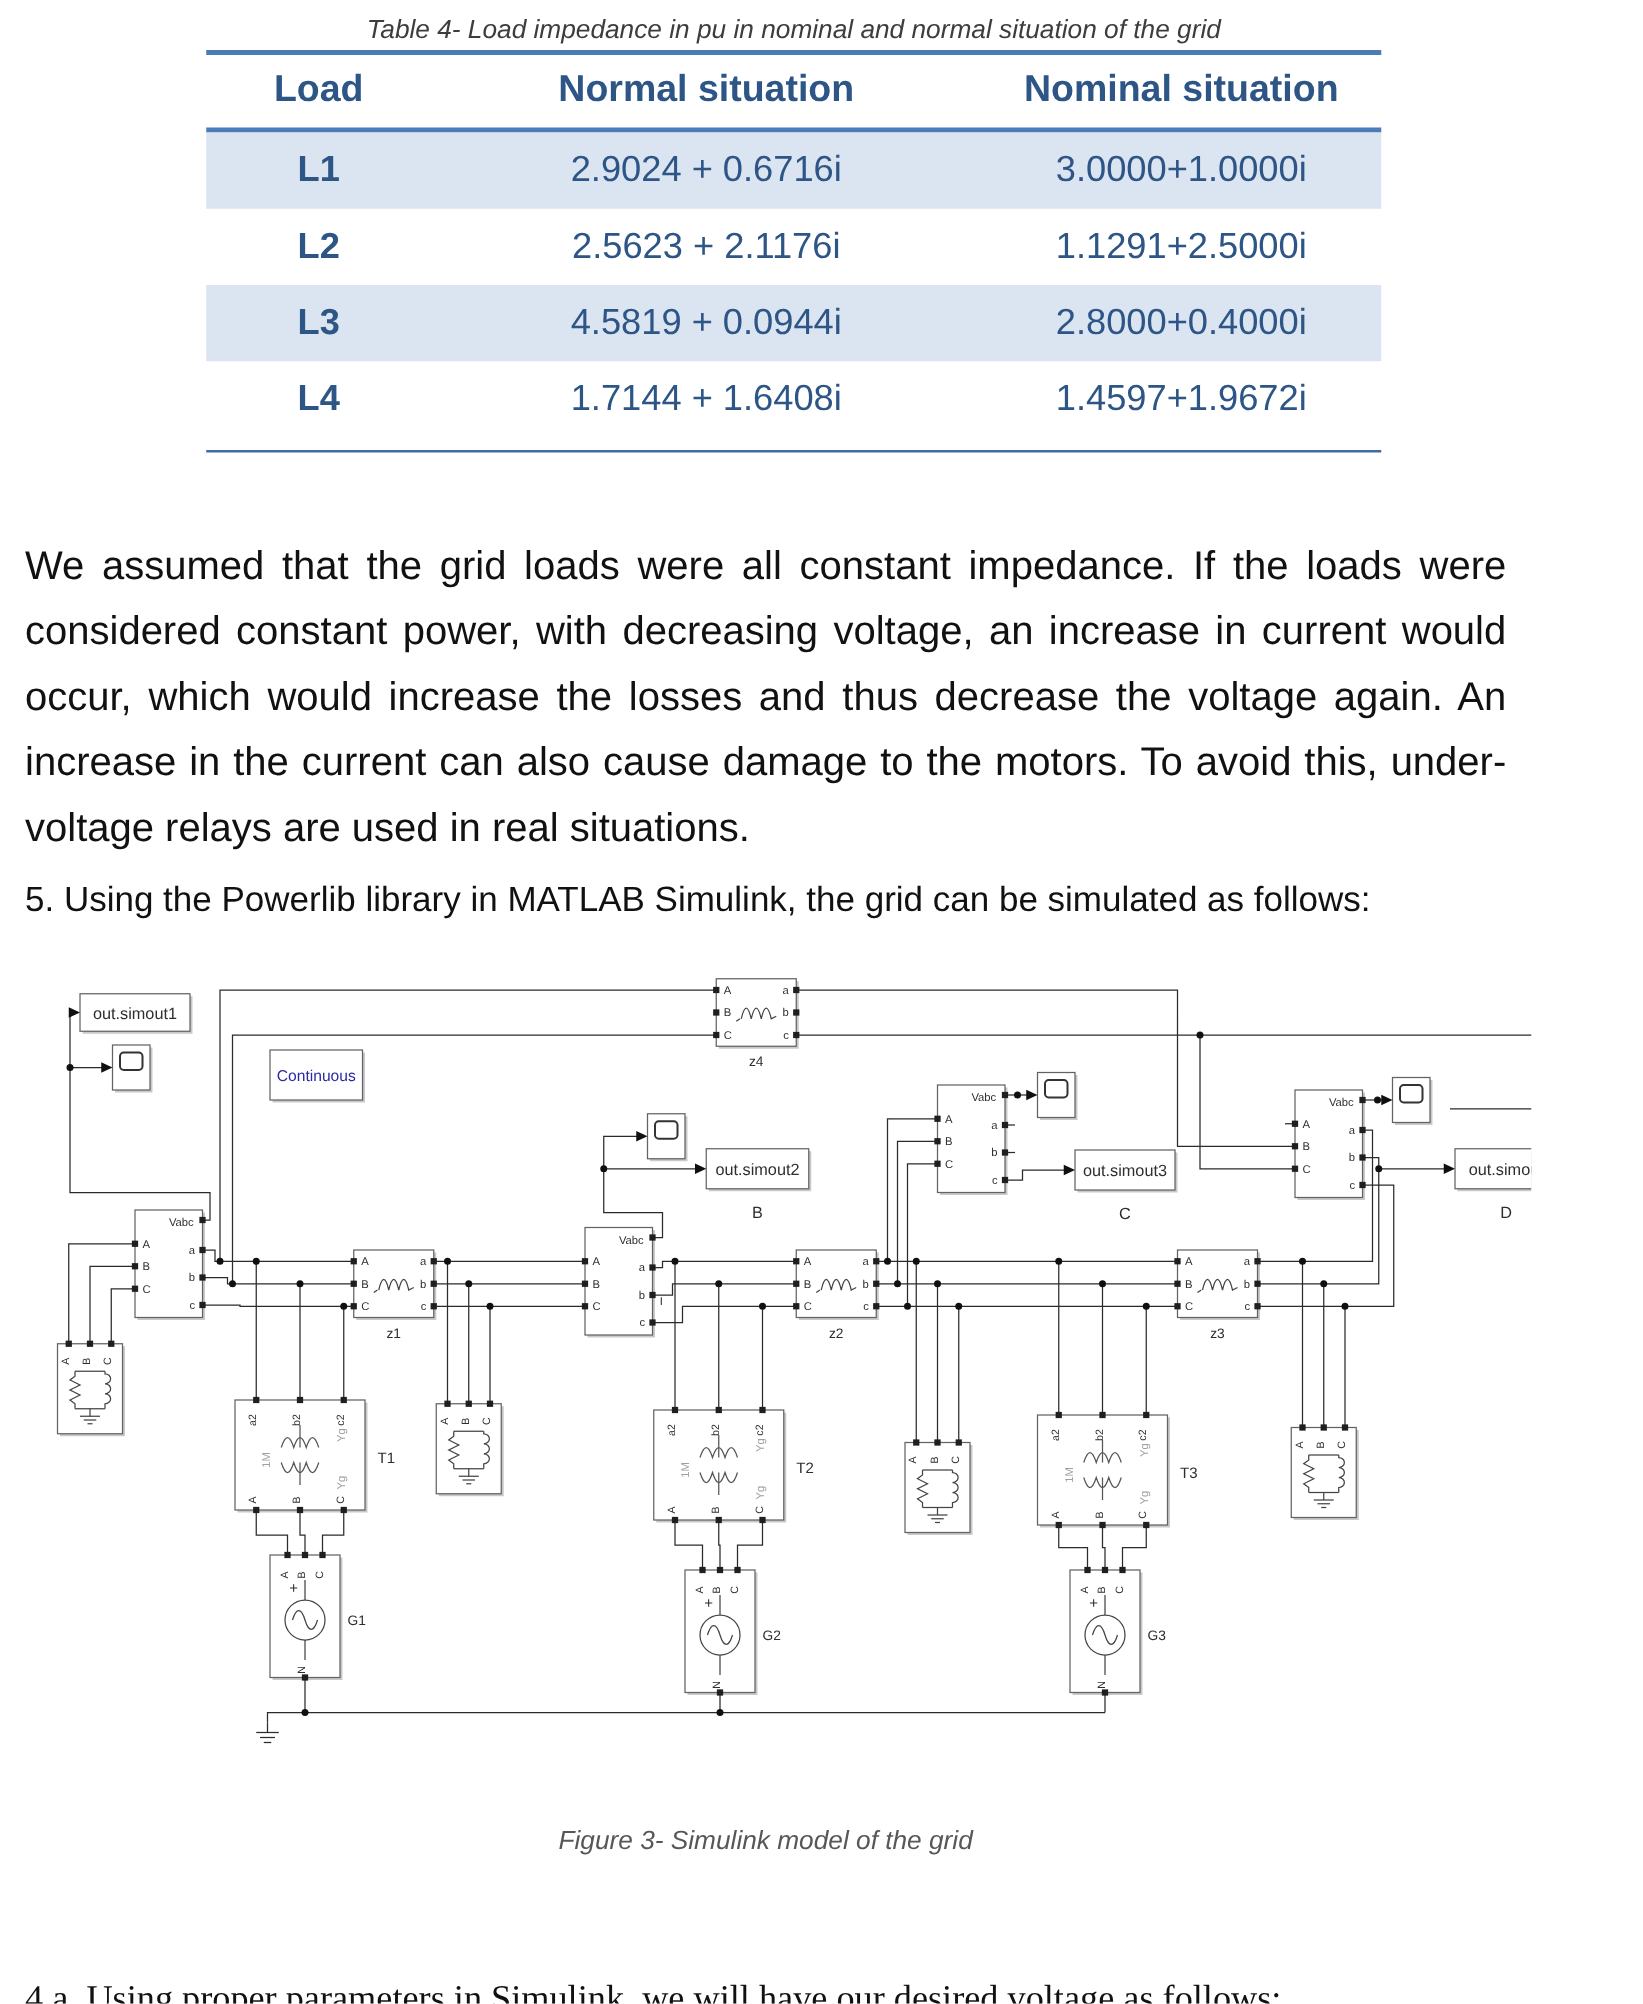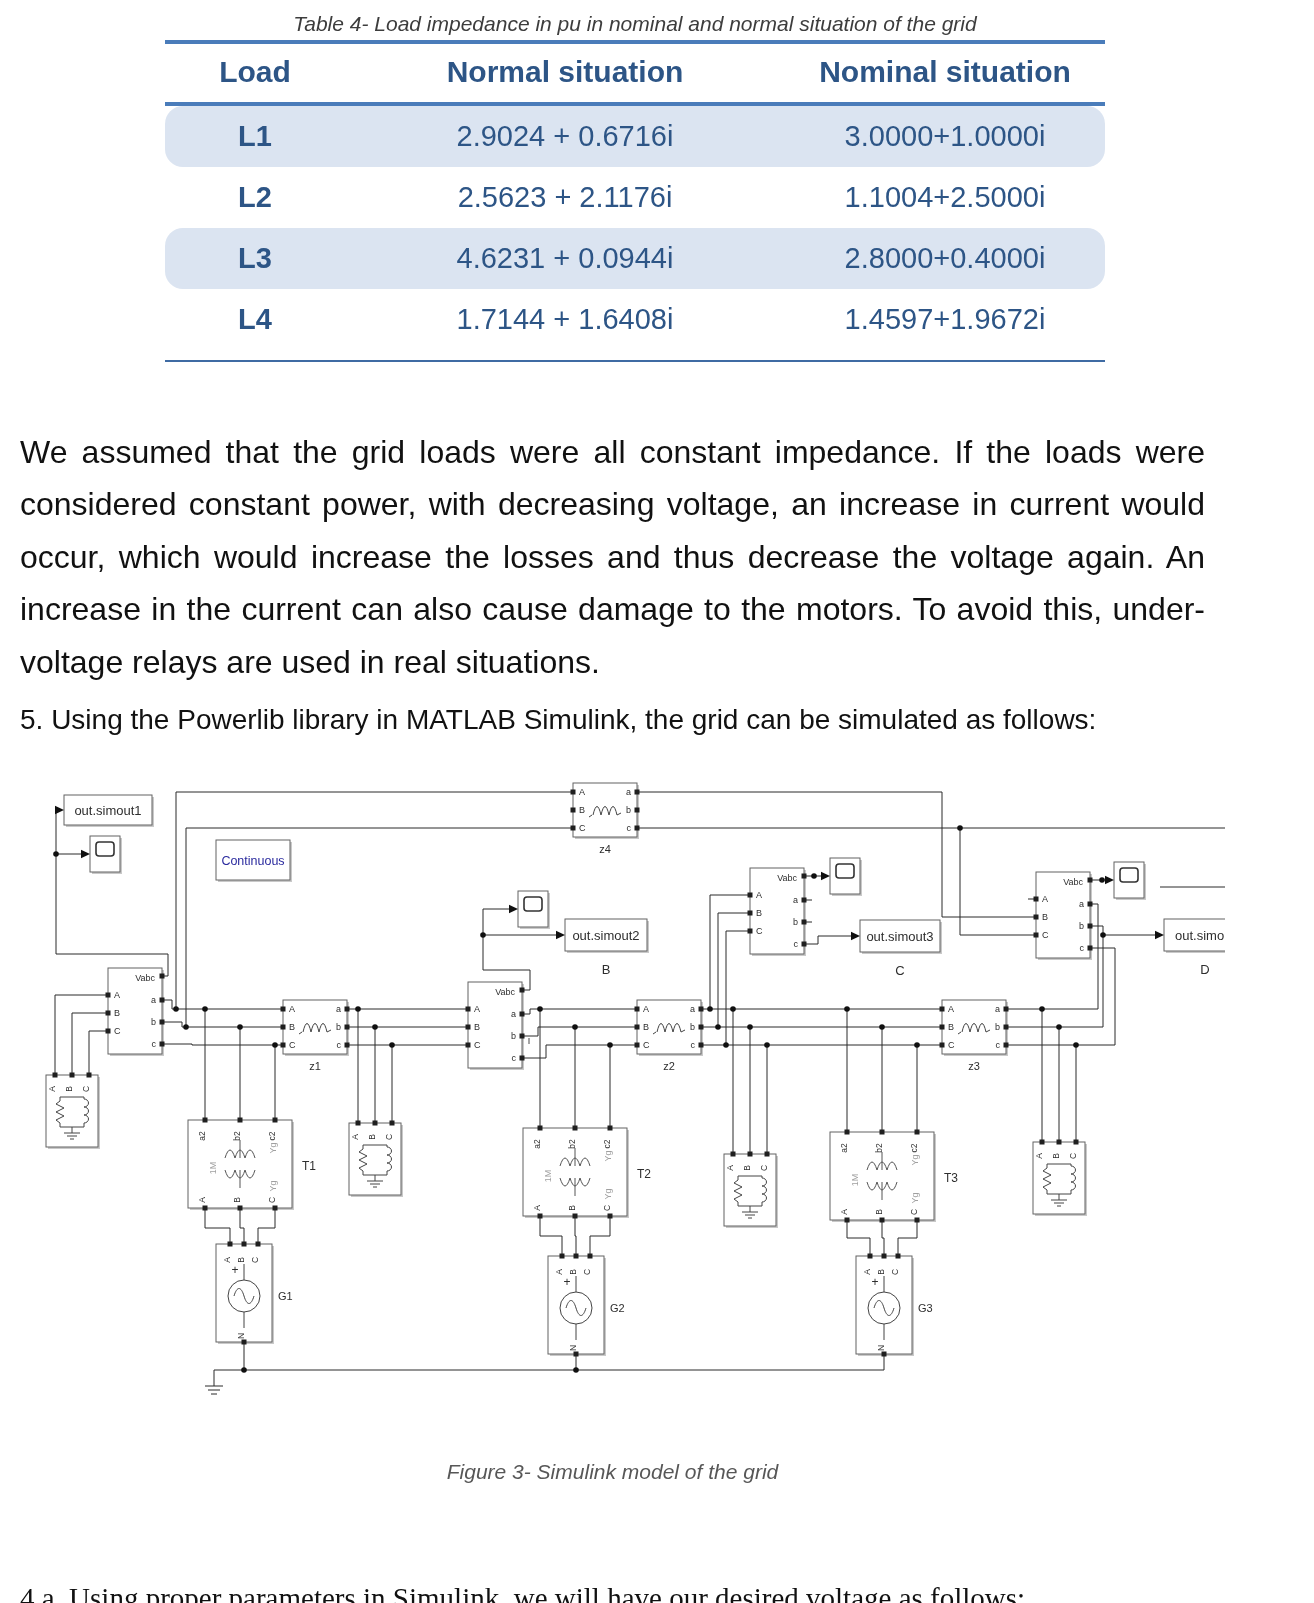--- a/index.html
+++ b/index.html
@@ -11,21 +11,21 @@
   .page{position:relative;width:1225px;height:1603px;background:#fff;overflow:hidden;
         font-family:"Liberation Sans", sans-serif;color:var(--body-text);}
   .tbl{margin-left:165px;margin-top:12px;width:940px;}
   .tbl-caption{font-style:italic;font-size:21px;color:#3d3d3d;text-align:center;padding-bottom:4px;}
   .tbl-grid{border-top:4px solid var(--table-border);}
   .thead{display:grid;grid-template-columns:180px 440px 320px;border-bottom:4px solid var(--table-border);}
   .thead .cell{font-weight:bold;font-size:30px;color:var(--table-text);text-align:center;padding:11px 0 13px 0;}
   .trow{display:grid;grid-template-columns:180px 440px 320px;}
   .trow .cell{font-size:29px;color:var(--table-text);text-align:center;padding:14px 0;}
   .trow .cell:first-child{font-weight:bold;}
-  .trow.shade{background:var(--table-shade);border-radius:18px;}
+  .trow.shade{background:var(--table-shade);}
   .tbl-end{height:12px;border-bottom:2px solid #3f6ba3;}
   .para{padding:0 20px;margin-top:64px;font-size:32px;line-height:1.64;text-align:justify;}
   .sec4{padding:0 20px;margin-top:16px;font-size:28px;}
   .figwrap{margin-top:6px;}
   .figcap{text-align:center;font-style:italic;font-size:21px;color:var(--caption-gray);margin-top:24px;}
   .sec4a{padding:0 20px;margin-top:98px;font-size:29px;font-family:Liberation Serif, serif;}
   svg text{font-family:"Liberation Sans", sans-serif;}
 </style>
 </head>
 <body>
@@ -41,25 +41,25 @@
         <div class="cell">Nominal situation</div>
       </div>
       <div class="trow shade">
         <div class="cell">L1</div>
         <div class="cell">2.9024 + 0.6716i</div>
         <div class="cell">3.0000+1.0000i</div>
       </div>
       <div class="trow">
         <div class="cell">L2</div>
         <div class="cell">2.5623 + 2.1176i</div>
-        <div class="cell">1.1004+2.5000i</div>
+        <div class="cell">1.1291+2.5000i</div>
       </div>
       <div class="trow shade">
         <div class="cell">L3</div>
-        <div class="cell">4.6231 + 0.0944i</div>
+        <div class="cell">4.5819 + 0.0944i</div>
         <div class="cell">2.8000+0.4000i</div>
       </div>
       <div class="trow">
         <div class="cell">L4</div>
         <div class="cell">1.7144 + 1.6408i</div>
         <div class="cell">1.4597+1.9672i</div>
       </div>
       <div class="tbl-end"></div>
     </div>
   </div>

